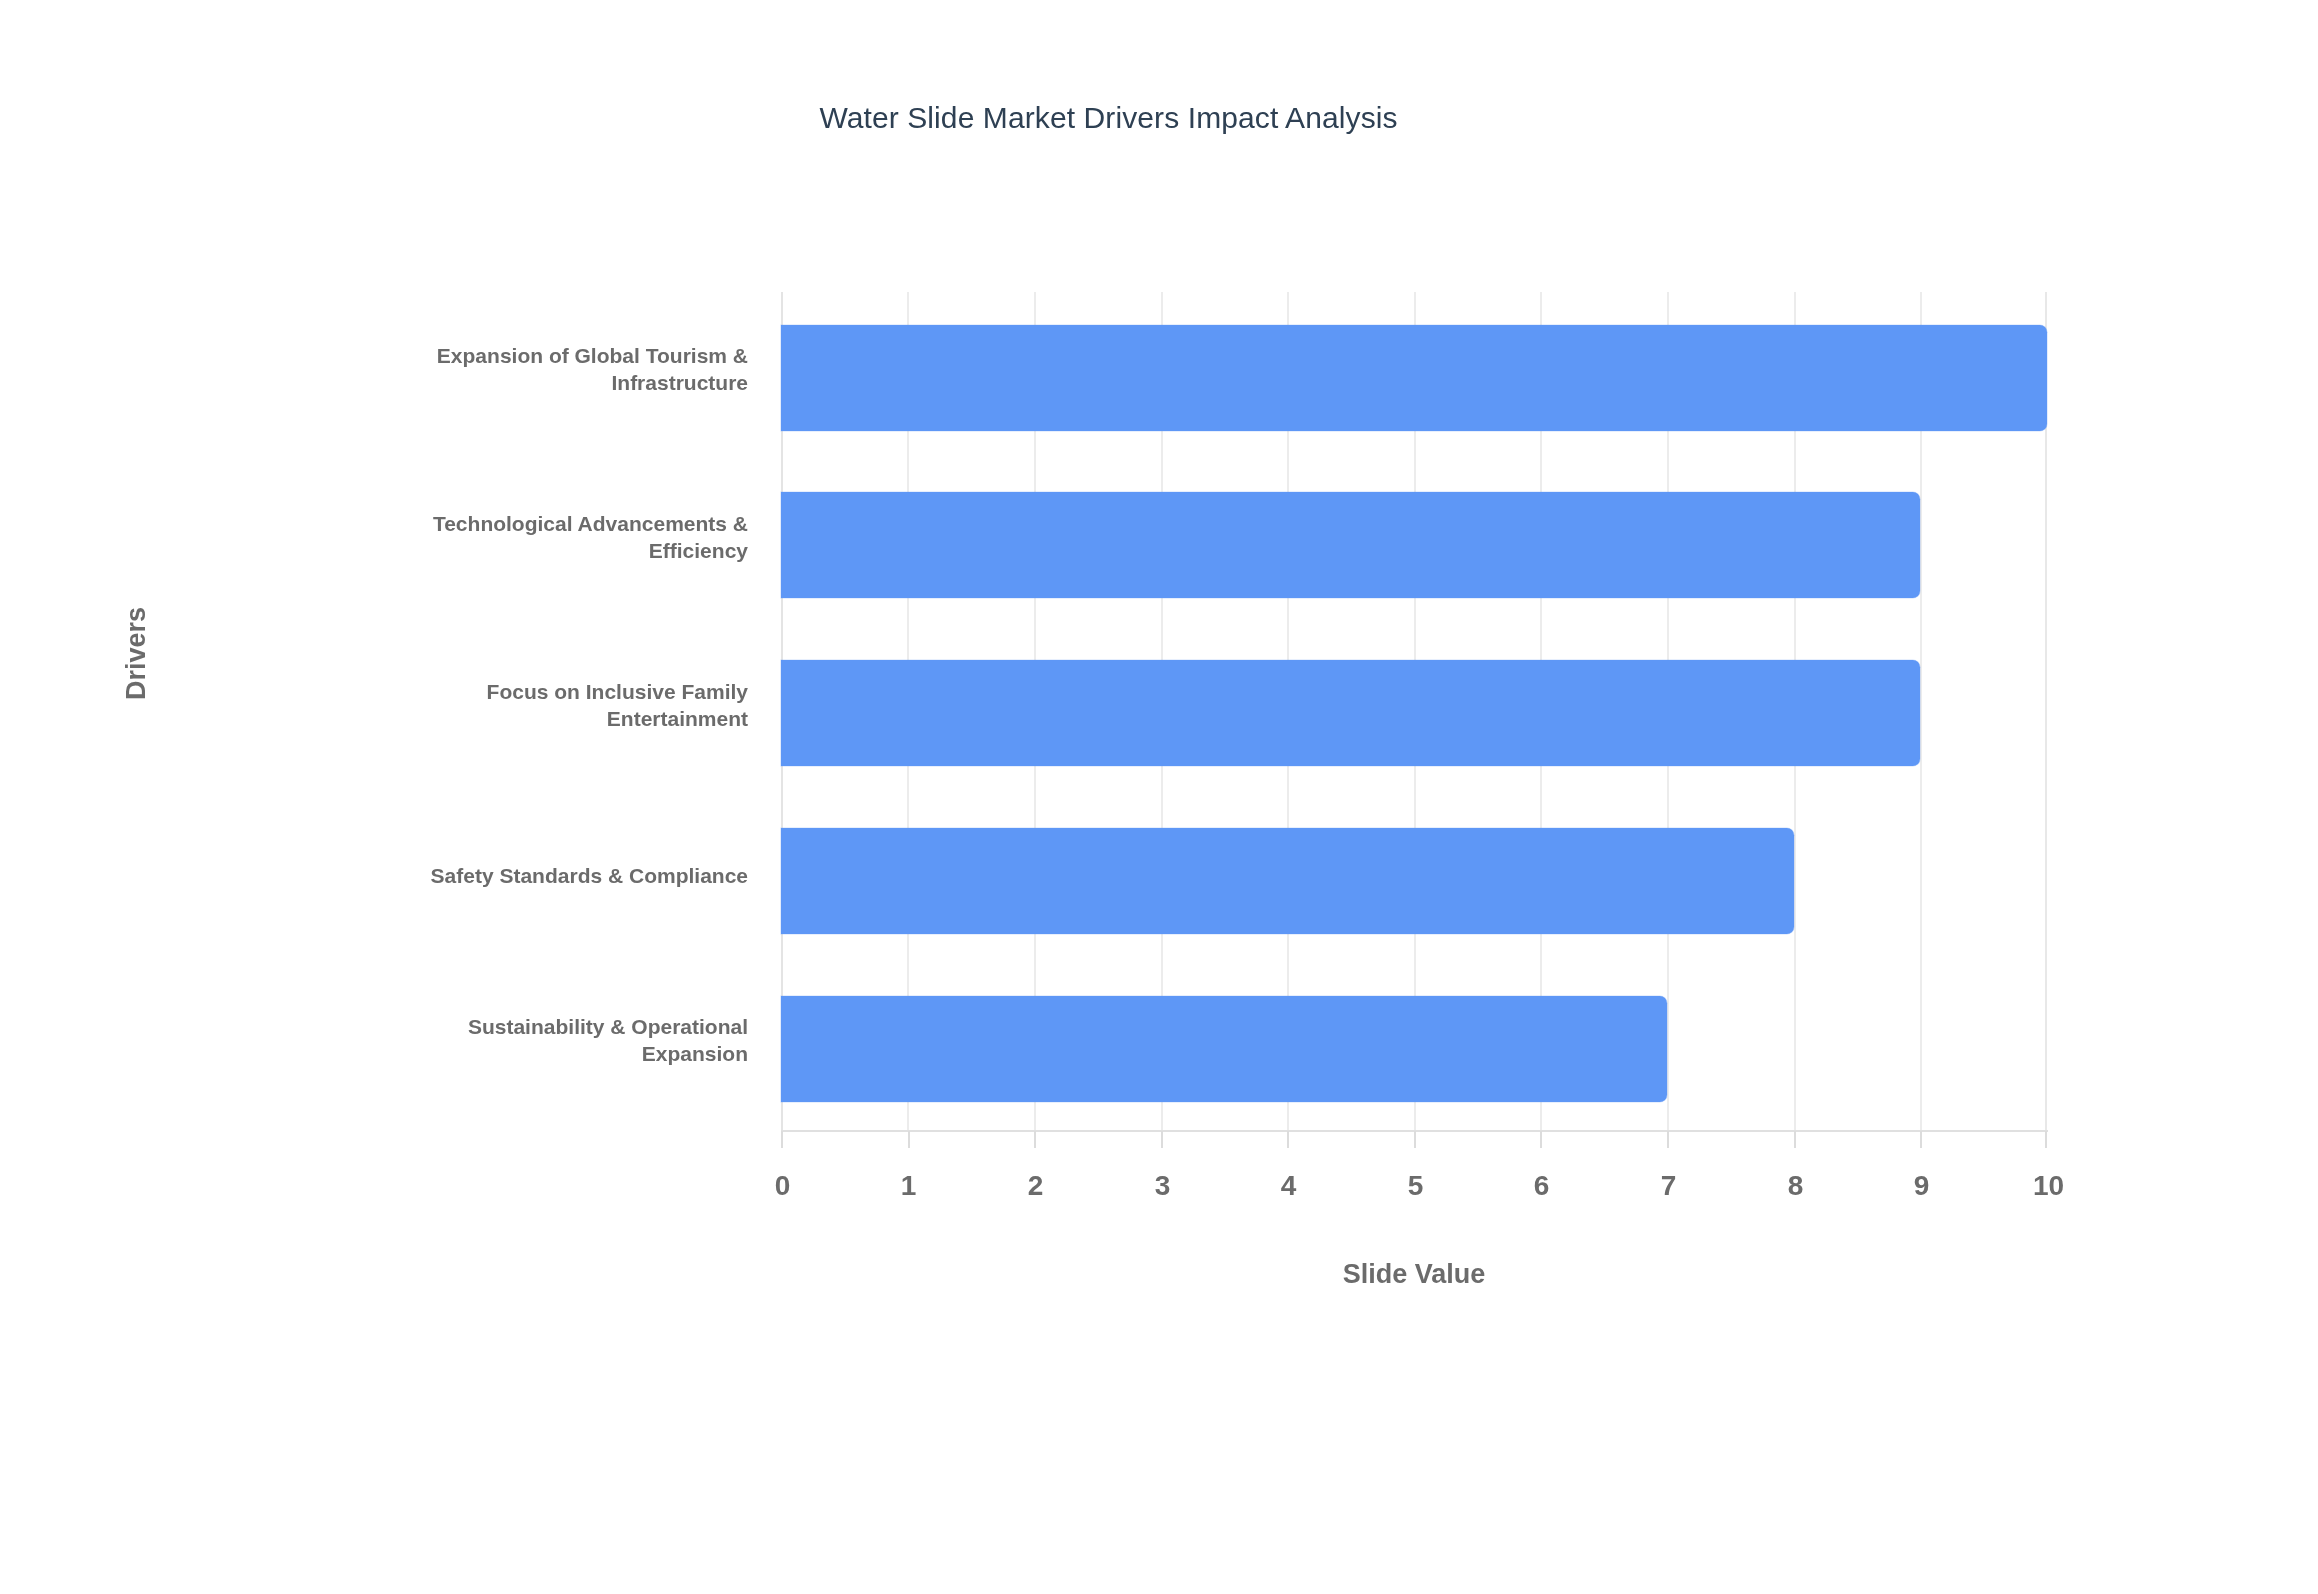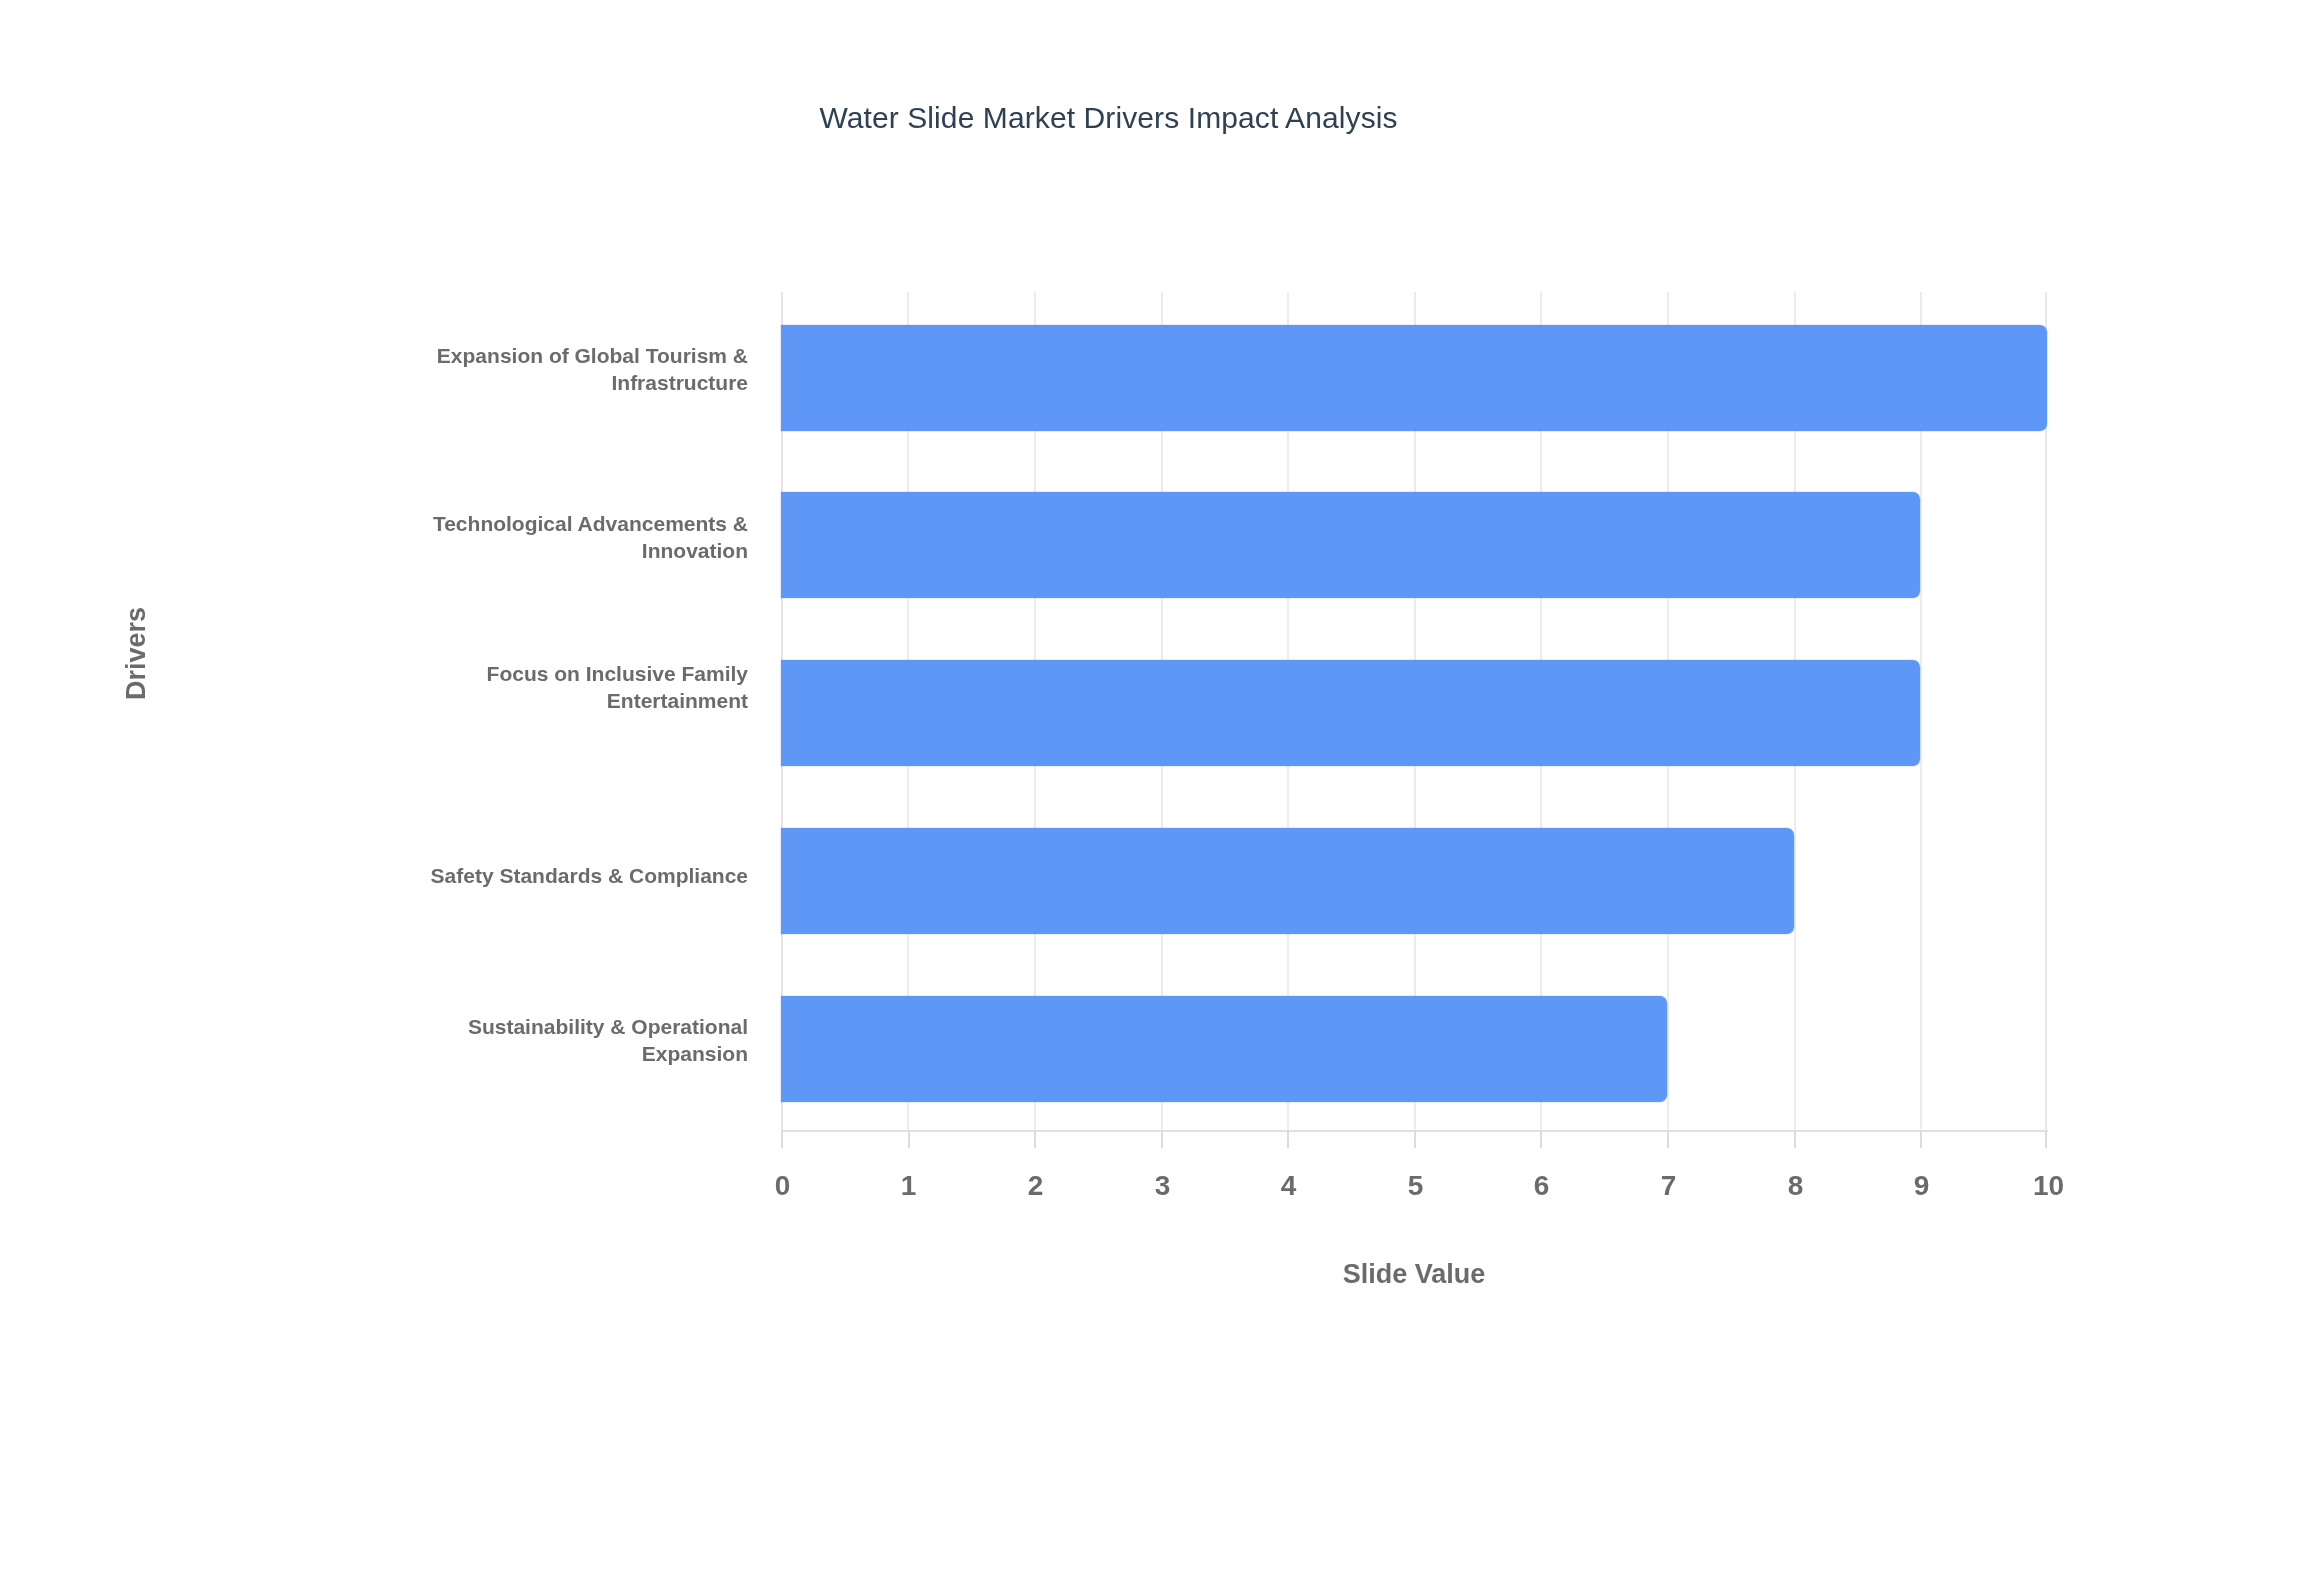--- a/index.html
+++ b/index.html
@@ -177,23 +177,23 @@
   <div class="tickmark" style="left:1794px;"></div>
   <div class="tickmark" style="left:1920px;"></div>
   <div class="tickmark" style="left:2045px;"></div>
 
   <div class="cat-label" style="top:343px;">
     <span>Expansion of Global Tourism &amp;</span><br>
     <span>Infrastructure</span>
   </div>
   <div class="cat-label" style="top:511px;">
     <span>Technological Advancements &amp;</span><br>
-    <span>Innovation</span>
-  </div>
-  <div class="cat-label" style="top:661px;">
+    <span>Efficiency</span>
+  </div>
+  <div class="cat-label" style="top:679px;">
     <span>Focus on Inclusive Family</span><br>
     <span>Entertainment</span>
   </div>
   <div class="cat-label" style="top:863px;">
     <span>Safety Standards &amp; Compliance</span>
   </div>
   <div class="cat-label" style="top:1014px;">
     <span>Sustainability &amp; Operational</span><br>
     <span>Expansion</span>
   </div>

